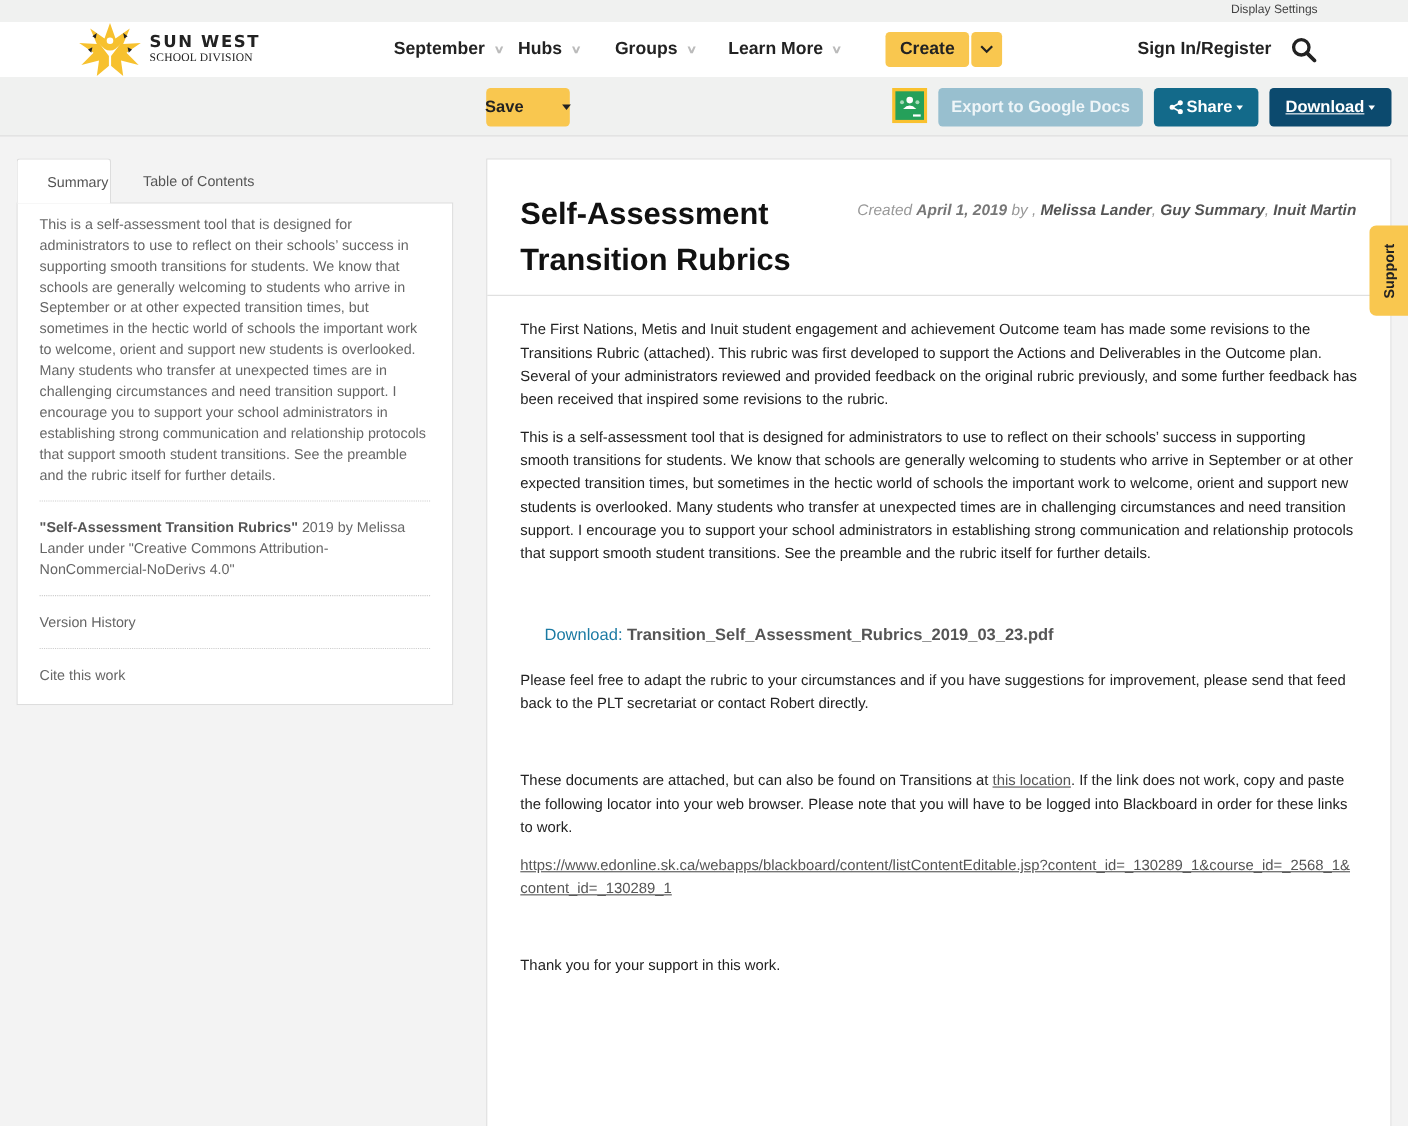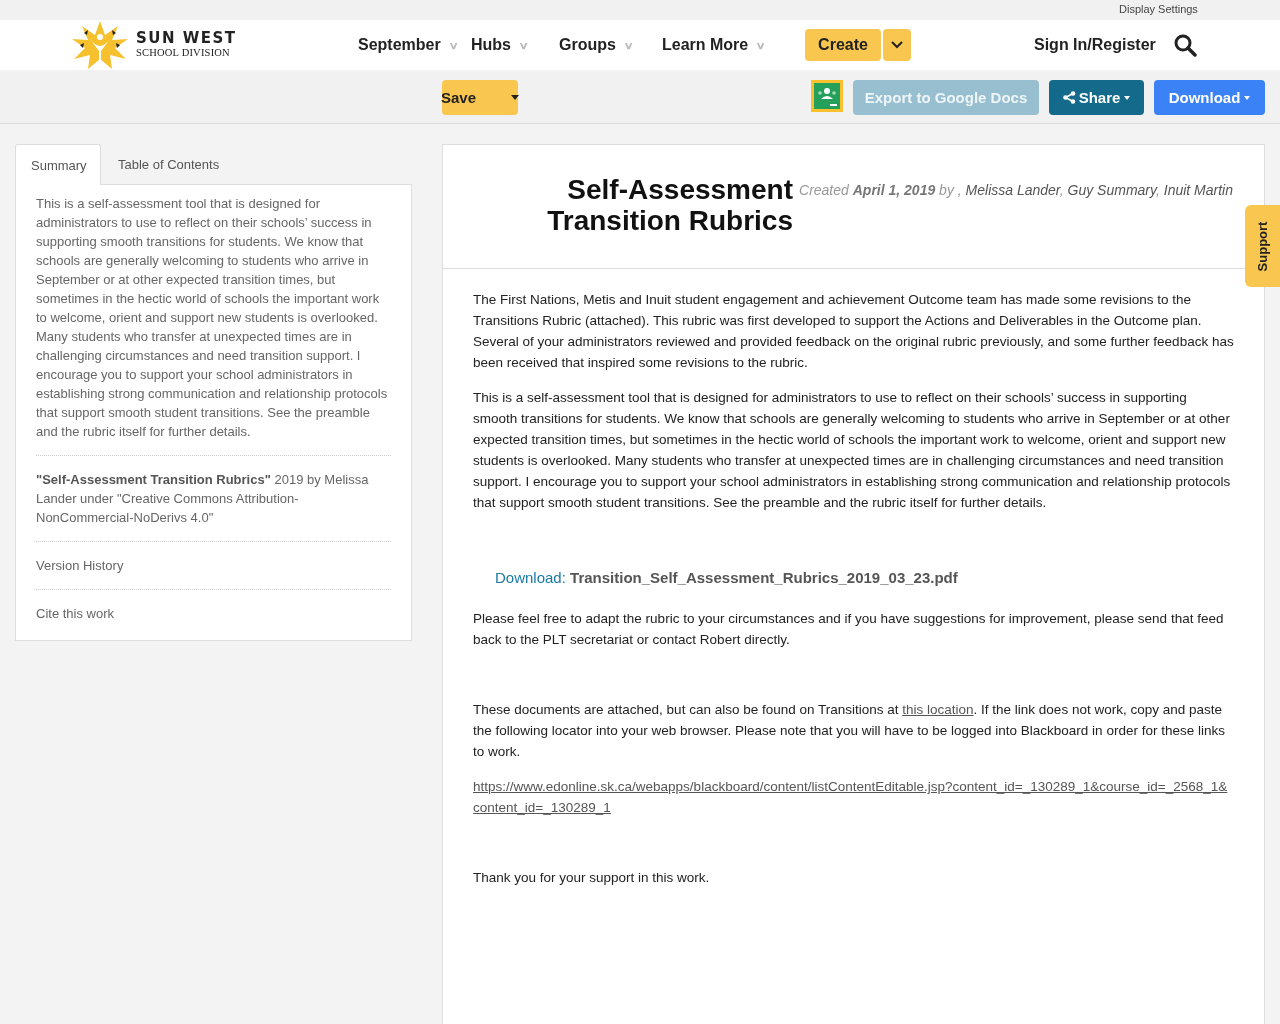--- a/index.html
+++ b/index.html
@@ -25,43 +25,43 @@
     .signin { position: absolute; left: 1034px; top: 0; height: 50px; display: flex; align-items: center; font-weight: bold; font-size: 16px; color: #222; }
     .search-icon { position: absolute; left: 1173px; top: 13px; }
 
     
     .toolbar { height: 54px; background: #f0f1f0; border-bottom: 1px solid #ddd; position: relative; }
     .save-btn { position: absolute; left: 442px; top: 10px; width: 76px; height: 35px; background: #f9c74f; border-radius: 4px; display: flex; align-items: center; justify-content: center; font-weight: bold; font-size: 15px; color: #222; gap: 28px; }
     .caret-down { display: inline-block; width: 0; height: 0; border-left: 4px solid transparent; border-right: 4px solid transparent; border-top: 5px solid currentColor; margin-left: 7px; }
     .classroom-icon { position: absolute; left: 811px; top: 80px; }
     .export-btn { position: absolute; left: 853px; top: 10px; width: 186px; height: 35px; background: #98bfcf; border-radius: 4px; color: #eef5f8; font-weight: bold; font-size: 15px; display: flex; align-items: center; justify-content: center; }
     .share-btn { position: absolute; left: 1049px; top: 10px; width: 95px; height: 35px; background: #136a8a; border-radius: 4px; color: #fff; font-weight: bold; font-size: 15px; display: flex; align-items: center; justify-content: center; }
-    .download-btn { position: absolute; left: 1154px; top: 10px; width: 111px; height: 35px; background: #3b82f6; border-radius: 4px; color: #fff; font-weight: bold; font-size: 15px; display: flex; align-items: center; justify-content: center; }
+    .download-btn { position: absolute; left: 1154px; top: 10px; width: 111px; height: 35px; background: #0c4a6e; border-radius: 4px; color: #fff; font-weight: bold; font-size: 15px; display: flex; align-items: center; justify-content: center; text-decoration: underline; }
     .share-btn .caret-down, .download-btn .caret-down { margin-left: 4px; border-left-width: 3.5px; border-right-width: 3.5px; border-top-width: 4px; }
 
     
     .sidebar { position: absolute; left: 15px; top: 144px; width: 397px; }
     .tabs { height: 40px; position: relative; }
-    .tab { position: absolute; top: 0; height: 40px; display: flex; align-items: center; font-size: 13px; color: #555; padding: 0 15px; }
+    .tab { position: absolute; top: 0; height: 40px; display: flex; align-items: center; font-size: 13px; color: #555; padding: 0 27px; }
     .tab.active { left: 0; width: 86px; background: #fff; border: 1px solid #ddd; border-bottom: none; border-radius: 3px 3px 0 0; height: 41px; z-index: 2; }
     .tab.inactive { left: 88px; }
     .side-panel { background: #fff; border: 1px solid #ddd; padding: 9px 20px 14px 20px; height: 457px; }
     .side-summary { font-size: 13px; line-height: 19px; color: #666; }
     .side-sep { border-top: 1px dotted #ccc; margin: 14px 0; }
     .side-license { font-size: 13px; line-height: 19px; color: #666; }
     .side-license b { color: #555; }
     .side-link { font-size: 13px; color: #666; line-height: 19px; }
 
     
     .main { position: absolute; left: 442px; top: 144px; width: 823px; height: 900px; background: #fff; border: 1px solid #ddd; }
     .main-header { height: 124px; border-bottom: 1px solid #ddd; position: relative; }
-    .title { position: absolute; left: 30px; top: 29px; font-size: 28px; font-weight: bold; line-height: 31px; color: #111; width: 320px; text-align: right; }
+    .title { position: absolute; left: 30px; top: 29px; font-size: 28px; font-weight: bold; line-height: 41px; color: #111; width: 320px; }
     .meta { position: absolute; right: 31px; top: 37px; font-size: 14px; font-style: italic; color: #999; }
     .meta .date { color: #777; font-weight: bold; }
-    .meta .author { color: #555; }
+    .meta .author { color: #555; font-weight: bold; }
     .body { padding: 20px 30px; font-size: 13.5px; line-height: 21px; color: #222; }
     .body p { margin-bottom: 14px; }
     .dl-row { padding-left: 22px; font-size: 15px; margin: 0; }
     .dl-row .dl-label { color: #1b7aa3; }
     .dl-row .dl-file { color: #555; font-weight: bold; }
     .body a.ul { color: #555; text-decoration: underline; }
 
     
     .support-tab { position: absolute; left: 1245px; top: 205px; width: 35px; height: 82px; background: #f9c74f; border-radius: 6px 0 0 6px; display: flex; align-items: center; justify-content: center; }
     .support-tab span { transform: rotate(-90deg); font-size: 13px; font-weight: bold; color: #222; white-space: nowrap; }

